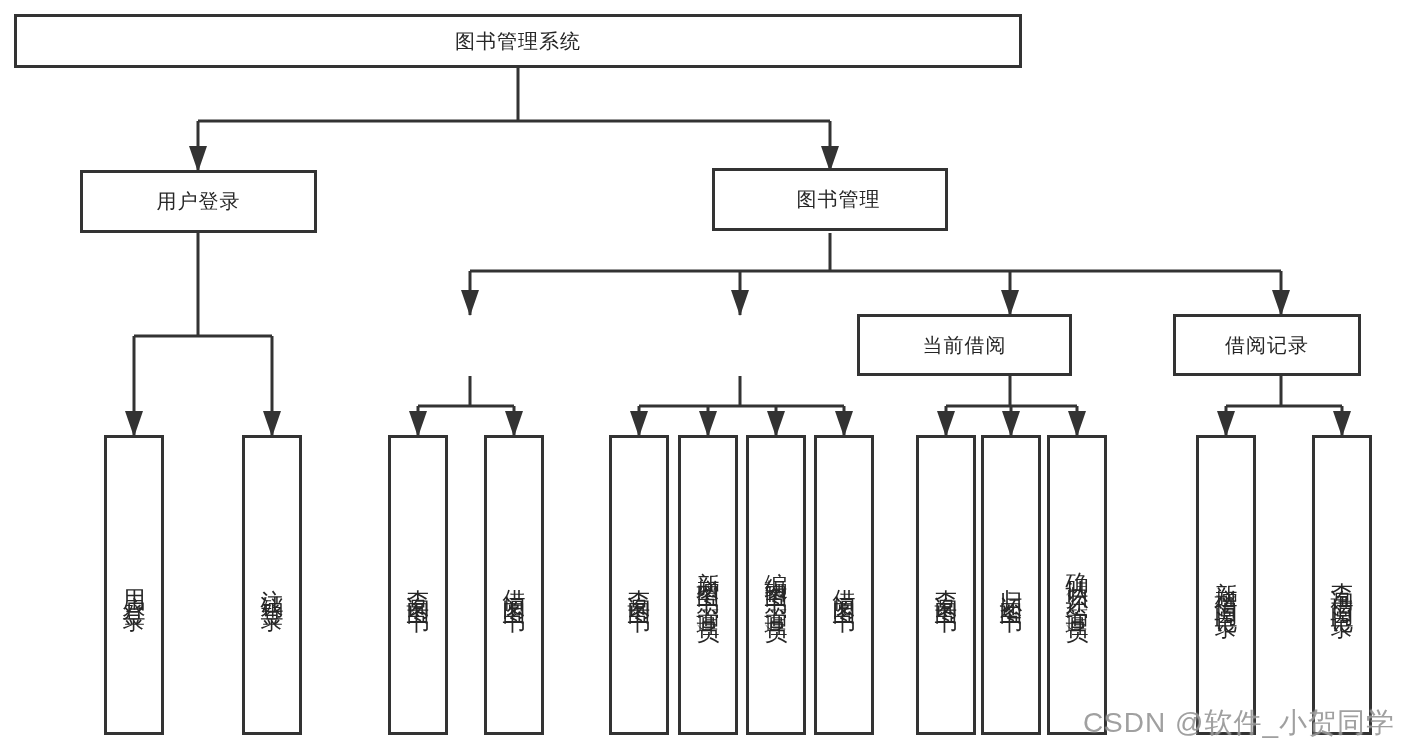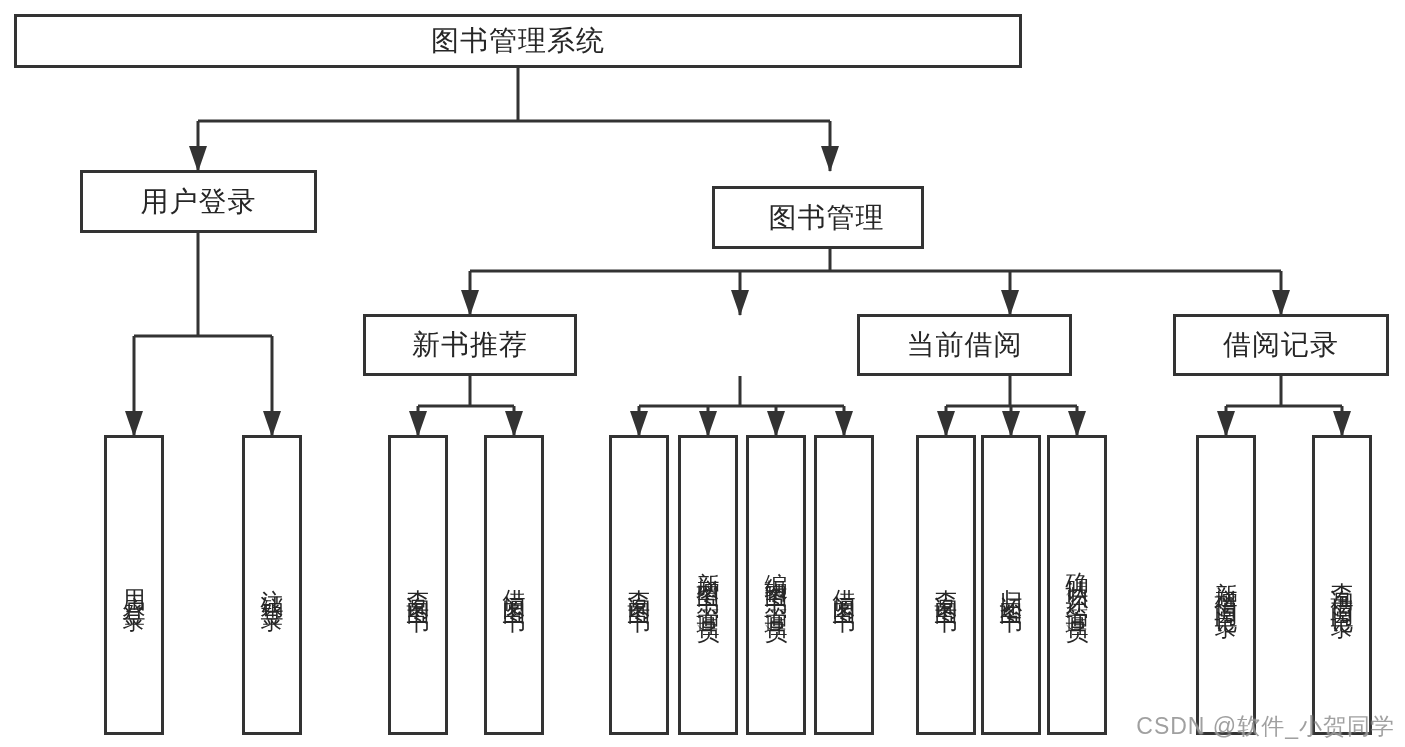--- a/index.html
+++ b/index.html
@@ -22,21 +22,21 @@
     z-index: 1;
   }
   .node {
     position: absolute;
     box-sizing: border-box;
     border: 3px solid #333333;
     background: #ffffff;
     display: flex;
     align-items: center;
     justify-content: center;
-    font-size: 28px;
+    font-size: 20px;
     color: #262626;
     letter-spacing: 1px;
     z-index: 2;
   }
   .leaf {
     position: absolute;
     top: 435px;
     width: 60px;
     height: 300px;
     box-sizing: border-box;
@@ -49,44 +49,44 @@
     text-orientation: mixed;
     font-size: 23px;
     letter-spacing: 7px;
     color: #262626;
     z-index: 2;
     line-height: 1;
   }
   
   #root { left: 14px;  top: 14px;  width: 1008px; height: 54px; }
   #n2a  { left: 80px;  top: 170px; width: 237px;  height: 63px; }
-  #n2b  { left: 712px; top: 186px; width: 212px;  height: 63px; padding-left: 17px; }
+  #n2b  { left: 712px; top: 168px; width: 236px;  height: 63px; padding-left: 17px; }
   #n3a  { left: 363px; top: 314px; width: 214px;  height: 62px; }
   #n3b  { left: 633px; top: 314px; width: 215px;  height: 62px; }
   #n3c  { left: 857px; top: 314px; width: 215px;  height: 62px; }
-  #n3d  { left: 1173px;top: 314px; width: 216px;  height: 62px; }
+  #n3d  { left: 1173px;top: 314px; width: 188px;  height: 62px; }
   
   #l0  { left: 104px; }
   #l1  { left: 242px; }
   #l2  { left: 388px; }
   #l3  { left: 484px; }
   #l4  { left: 609px; }
   #l5  { left: 678px; }
   #l6  { left: 746px; }
   #l7  { left: 814px; }
   #l8  { left: 916px; }
   #l9  { left: 981px; }
   #l10 { left: 1047px; }
   #l11 { left: 1196px; }
   #l12 { left: 1312px; }
   .watermark {
     position: absolute;
     right: 10px;
     bottom: 5px;
-    font-size: 23px;
+    font-size: 28px;
     color: rgba(128, 128, 128, 0.75);
     text-shadow: 0 0 2px #ffffff;
     z-index: 3;
     letter-spacing: 1px;
   }
 </style>
 </head>
 <body>
 
 <div class="canvas">
@@ -144,21 +144,20 @@
       <line x1="1226" y1="406" x2="1226" y2="436" marker-end="url(#ah)"></line>
       <line x1="1342" y1="406" x2="1342" y2="436" marker-end="url(#ah)"></line>
     </g>
   </svg>
 
   <div class="node" id="root">图书管理系统</div>
 
   <div class="node" id="n2a">用户登录</div>
   <div class="node" id="n2b">图书管理</div>
 
-  <div class="node" id="n3a">新书推荐</div>
   <div class="node" id="n3c">当前借阅</div>
   <div class="node" id="n3d">借阅记录</div>
 
   <div class="leaf" id="l0">用户登录</div>
   <div class="leaf" id="l1">注销登录</div>
   <div class="leaf" id="l2">查询图书</div>
   <div class="leaf" id="l3">借阅图书</div>
   <div class="leaf" id="l4">查询图书</div>
   <div class="leaf" id="l5">新增图书（管理员）</div>
   <div class="leaf" id="l6">编辑图书（管理员）</div>

